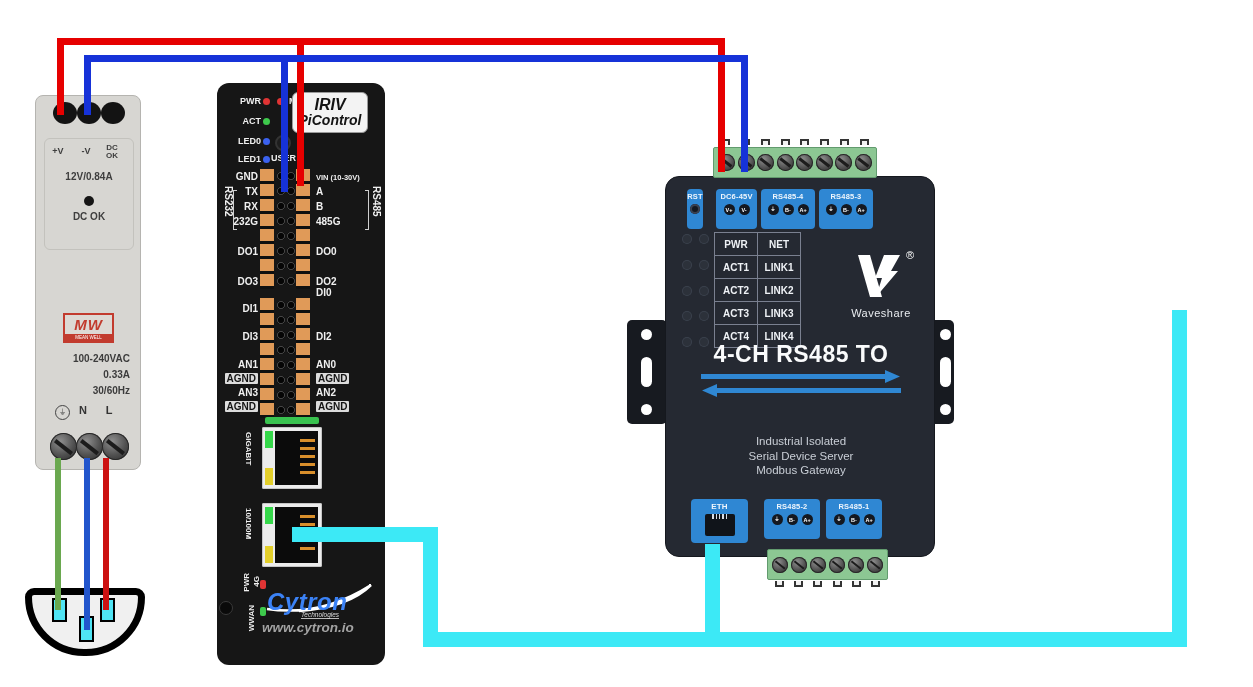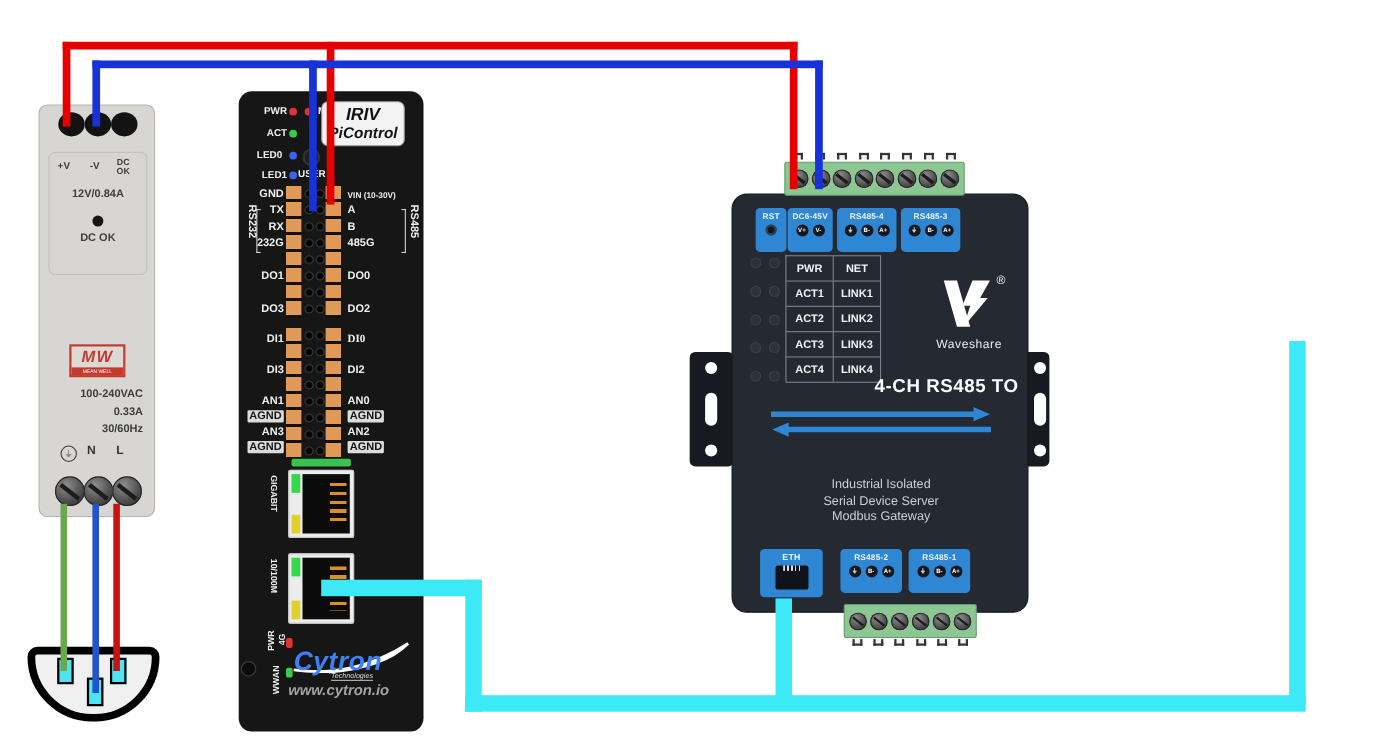--- a/index.html
+++ b/index.html
@@ -105,22 +105,22 @@
   .ethport::after { content:""; position:absolute; left:7px; right:7px; top:0; height:5px;
                     background:repeating-linear-gradient(to right, #d8dde4 0 1.5px, rgba(0,0,0,0) 1.5px 3.5px); }
   .leddots { position:absolute; left:16px; top:57px; width:27px; height:113px; display:flex;
              flex-direction:column; justify-content:space-between; }
   .ledrow { display:flex; justify-content:space-between; }
   .leddot { width:10px; height:10px; border-radius:50%; background:#2c313a; box-shadow:inset 0 0 0 1px #3a404c; }
   .ltable { position:absolute; left:48px; top:55px; display:grid; grid-template-columns:43px 43px;
             border-right:1px solid #7a8090; border-bottom:1px solid #7a8090; }
   .lcell { border-left:1px solid #7a8090; border-top:1px solid #7a8090; height:23px; display:flex;
            align-items:center; justify-content:center; font-size:10px; font-weight:bold; color:#eef1f5; }
-  .ws-title { position:absolute; left:10px; width:250px; text-align:right; color:#fafbfc;
-              font-weight:bold; font-size:17px; letter-spacing:0.5px; }
+  .ws-title { position:absolute; left:10px; width:250px; text-align:center; color:#fafbfc;
+              font-weight:bold; font-size:23px; letter-spacing:0.5px; }
   .ws-sub { position:absolute; left:10px; top:257px; width:250px; text-align:center; color:#c9ced6;
             font-size:11.5px; line-height:14.5px; }
   .ws-brand { position:absolute; left:175px; top:130px; width:80px; text-align:center; color:#e8ebef;
               font-size:11px; letter-spacing:0.5px; }
   .ws-reg { position:absolute; left:240px; top:72px; color:#fff; font-size:11px; }
 
   
   .router { position:absolute; left:1028px; top:251px; width:200px; height:59px; background:#ececec;
             border:2px solid #4a4a4a; display:flex; align-items:center; justify-content:center;
             font-size:20px; color:#222; z-index:2; }
@@ -165,21 +165,21 @@
     <div class="screw s27" style="left:66px"></div>
   </div>
 
   <div class="plc">
     <span class="wl" style="left:12px; top:13px; width:32px; text-align:right;">PWR</span>
     <div class="dot d-red" style="left:46px; top:15px;"></div>
     <div class="dot d-red" style="left:60px; top:15px;"></div>
     <span class="wl" style="left:72px; top:13px;">M.2</span>
     <span class="wl" style="left:12px; top:33px; width:32px; text-align:right;">ACT</span>
     <div class="dot d-green" style="left:46px; top:35px;"></div>
-    <span class="wl" style="left:12px; top:53px; width:32px; text-align:center;">LED0</span>
+    <span class="wl" style="left:12px; top:53px; width:32px; text-align:right;">LED0</span>
     <div class="dot d-blue" style="left:46px; top:55px;"></div>
     <span class="wl" style="left:12px; top:71px; width:32px; text-align:right;">LED1</span>
     <div class="dot d-blue" style="left:46px; top:73px;"></div>
     <div class="abs" style="left:58px; top:52px; width:16px; height:16px; border-radius:50%; background:#1e1e1e; border:2px solid #333;"></div>
     <span class="wl" style="left:54px; top:70px;">USER</span>
     <div class="model-label">
       <span class="l1">IRIV</span>
       <span class="l2">PiControl</span>
     </div>
 
@@ -211,21 +211,21 @@
       <div class="col-rings" style="left:15px;"></div>
       <div class="col-rings" style="left:25px;"></div>
       <div class="col-orange" style="left:36px;"></div>
     </div>
     <span class="iolab lab-l" style="top:220px;">DI1</span>
     <span class="iolab lab-l" style="top:248px;">DI3</span>
     <span class="iolab lab-l" style="top:276px;">AN1</span>
     <span class="iolab lab-l" style="top:290px;"><span class="boxed">AGND</span></span>
     <span class="iolab lab-l" style="top:304px;">AN3</span>
     <span class="iolab lab-l" style="top:318px;"><span class="boxed">AGND</span></span>
-    <span class="iolab lab-r" style="top:220px;font-family:Liberation Serif, serif;">DI0</span>
+    <span class="iolab lab-r" style="top:204px;">DI0</span>
     <span class="iolab lab-r" style="top:248px;">DI2</span>
     <span class="iolab lab-r" style="top:276px;">AN0</span>
     <span class="iolab lab-r" style="top:290px;"><span class="boxed">AGND</span></span>
     <span class="iolab lab-r" style="top:304px;">AN2</span>
     <span class="iolab lab-r" style="top:318px;"><span class="boxed">AGND</span></span>
 
     <div class="greenbar"></div>
 
     <span class="iolab vtext" style="left:26px; top:349px; font-size:8px;">GIGABIT</span>
     <div class="rj45" style="top:344px; height:62px;">
@@ -284,21 +284,21 @@
       <div class="screw s17"></div>
       <div class="screw s17"></div>
       <div class="screw s17"></div>
       <div class="screw s17"></div>
       <div class="screw s17"></div>
       <div class="screw s17"></div>
       <div class="screw s17"></div>
   </div>
 
   <div class="ws-body">
-    <div class="bbox" style="left:21px; top:12px; width:28px; height:40px;">
+    <div class="bbox" style="left:21px; top:12px; width:16px; height:40px;">
       <span class="blabel">RST</span>
       <span class="rstbtn"></span>
     </div>
     <div class="bbox" style="left:50px; top:12px; width:41px; height:40px;">
       <span class="blabel">DC6-45V</span>
       <div class="pinrow">
         <span class="pin">V+</span>
         <span class="pin">V-</span>
       </div>
     </div>

